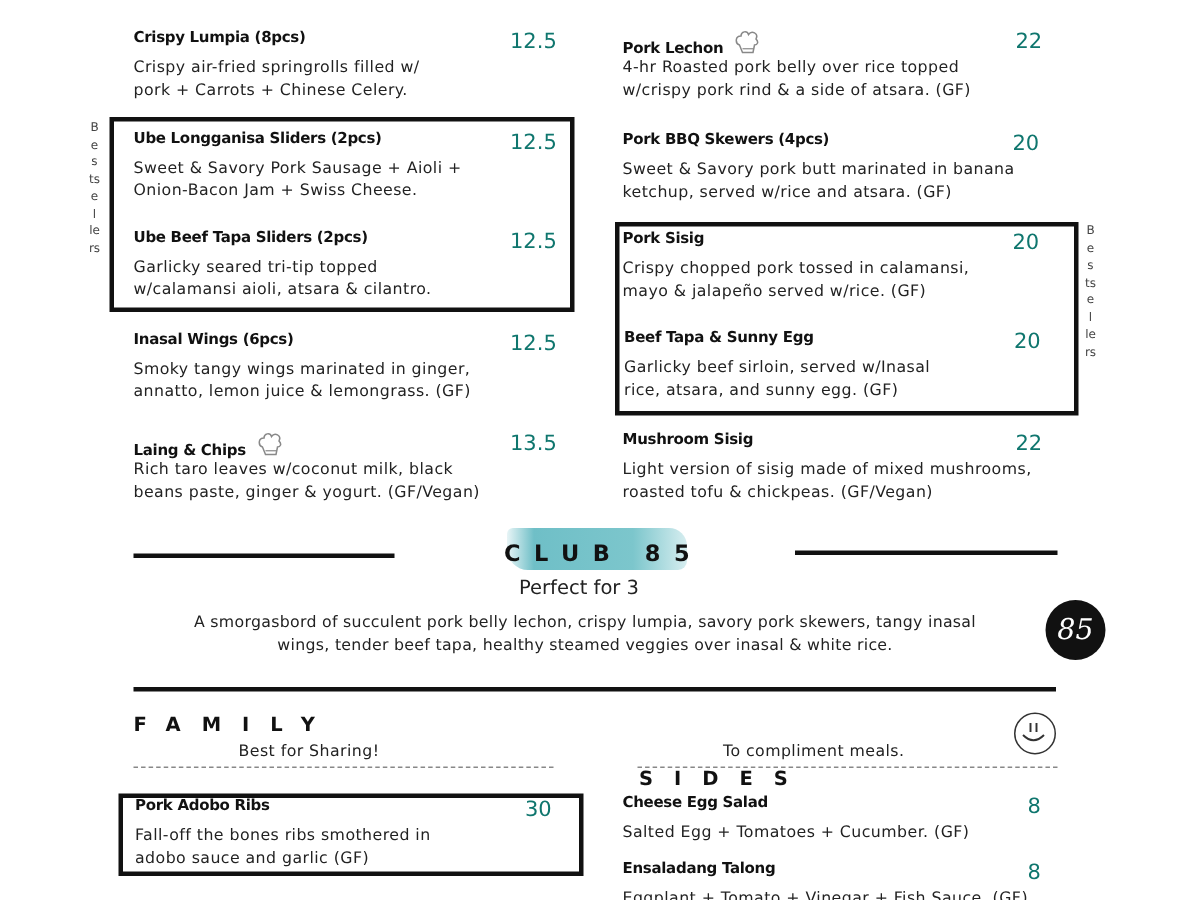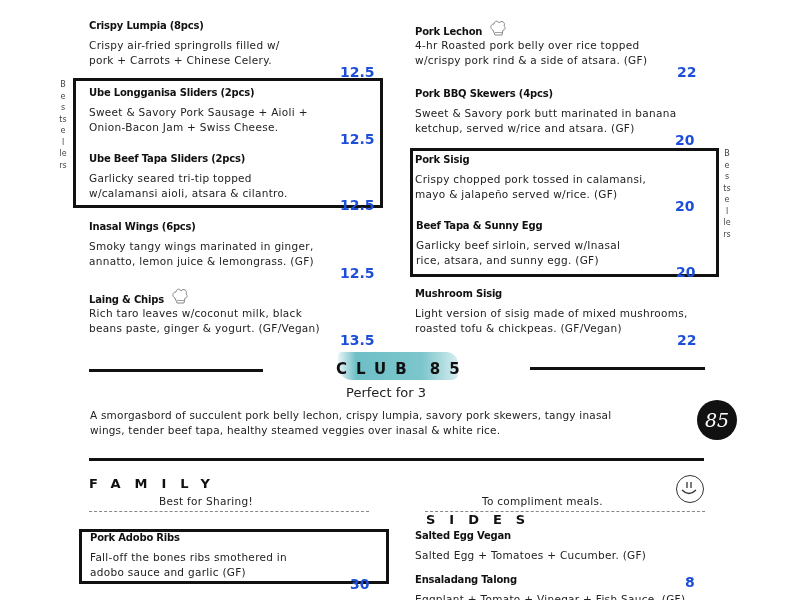--- a/index.html
+++ b/index.html
@@ -1,31 +1,31 @@
 <!DOCTYPE html>
 <html><head>
 <meta charset="utf-8">
 <style>
   * { margin:0; padding:0; box-sizing:border-box; }
   html, body { width:800px; height:600px; overflow:hidden; background:#ffffff; }
   body { position:relative; font-family:"DejaVu Sans", sans-serif; color:#111; }
   .item { position:absolute; }
   .item .name { position:absolute; left:0; top:0; font-size:10px; font-weight:bold; color:#111; white-space:nowrap; letter-spacing:-0.2px; }
-  .item .price { position:absolute; top:0; font-size:14px; font-weight:bold; color:#1d4ed8;margin-top:44px; }
+  .item .price { position:absolute; top:0; font-size:14px; font-weight:normal; color:#0f766e; }
   .item .desc { position:absolute; left:0; top:18px; font-size:10.5px; line-height:15px; color:#222; letter-spacing:0.3px; white-space:nowrap; }
   .box { position:absolute; border:3px solid #111; }
   .vert { position:absolute; font-size:8px; line-height:11.5px; color:#444; width:14px; text-align:center; }
   .vert span { display:block; }
   .hat { display:inline-block; width:16px; height:18px; margin-left:8px; vertical-align:-3px; }
   .hr { position:absolute; height:3px; background:#111; }
   .dash { position:absolute; border-top:1px dashed #888; height:0; }
   .club-brush { position:absolute; left:338px; top:352px; width:120px; height:28px; background:linear-gradient(90deg, rgba(99,185,196,0.15), #6fbfc7 15%, #7cc6cc 70%, rgba(120,196,204,0.3)); border-radius:4px 12px 6px 14px; }
   .club-title { position:absolute; left:336px; top:360px; font-size:15px; font-weight:bold; letter-spacing:9px; color:#111; }
   .club-sub { position:absolute; left:0; width:772px; top:385px; text-align:center; font-size:13px; color:#222; }
-  .club-desc { position:absolute; left:90px; width:600px; top:408px; font-size:10.5px; line-height:14.5px; color:#222; letter-spacing:0.2px; }
+  .club-desc { position:absolute; left:90px; width:600px; top:408px; text-align:center; font-size:10.5px; line-height:14.5px; color:#222; letter-spacing:0.2px; }
   .badge85 { position:absolute; left:697px; top:400px; width:40px; height:40px; border-radius:50%; background:#111; color:#fff; font-family:"DejaVu Serif", serif; font-style:italic; font-size:19px; line-height:40px; text-align:center; }
   .sec-title { position:absolute; font-size:13px; font-weight:bold; letter-spacing:14px; color:#111; }
   .sec-sub { position:absolute; font-size:10.5px; color:#222; letter-spacing:0.3px; }
   .smiley { position:absolute; left:676px; top:475px; width:28px; height:28px; border:1.5px solid #333; border-radius:50%; }
 </style>
 </head>
 <body>
 
 <div class="item" style="left:89px; top:20px; width:290px;">
   <div class="name">Crispy Lumpia (8pcs)</div>
@@ -179,21 +179,21 @@
 <div class="smiley">
   <svg width="25" height="25" viewBox="0 0 25 25" style="position:absolute;left:0;top:0;">
     <line x1="10" y1="6" x2="10" y2="12" stroke="#333" stroke-width="1.3"></line>
     <line x1="14" y1="6" x2="14" y2="12" stroke="#333" stroke-width="1.3"></line>
     <path d="M5 14 Q12 21 19 14" fill="none" stroke="#333" stroke-width="1.3"></path>
   </svg>
 </div>
 <div class="dash" style="left:425px; top:511px; width:280px;"></div>
 
 <div class="item" style="left:415px; top:530px; width:290px;">
-  <div class="name">Salted Egg Vegan</div>
+  <div class="name">Cheese Egg Salad</div>
   <div class="price" style="left:270px;">8</div>
   <div class="desc">
       <div>Salted Egg + Tomatoes + Cucumber. (GF)</div>
     </div>
 </div>
 
 <div class="item" style="left:415px; top:574px; width:290px;">
   <div class="name">Ensaladang Talong</div>
   <div class="price" style="left:270px;">8</div>
   <div class="desc">

